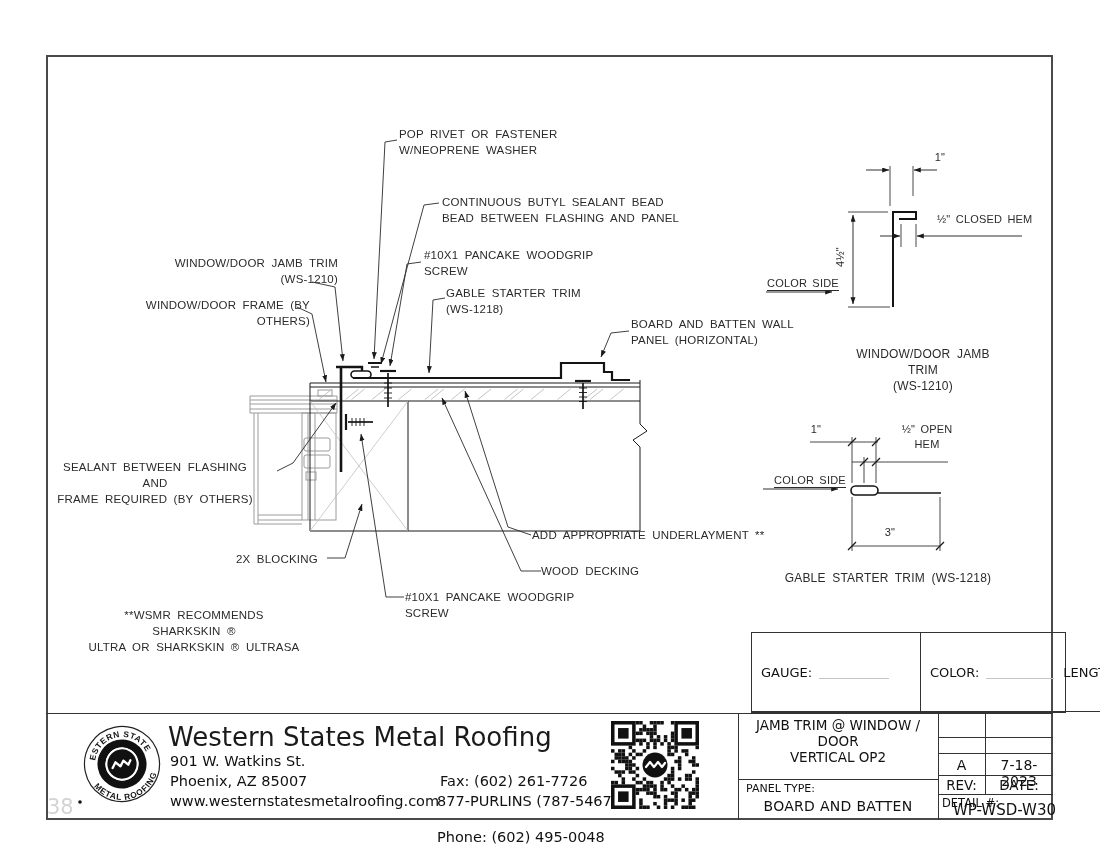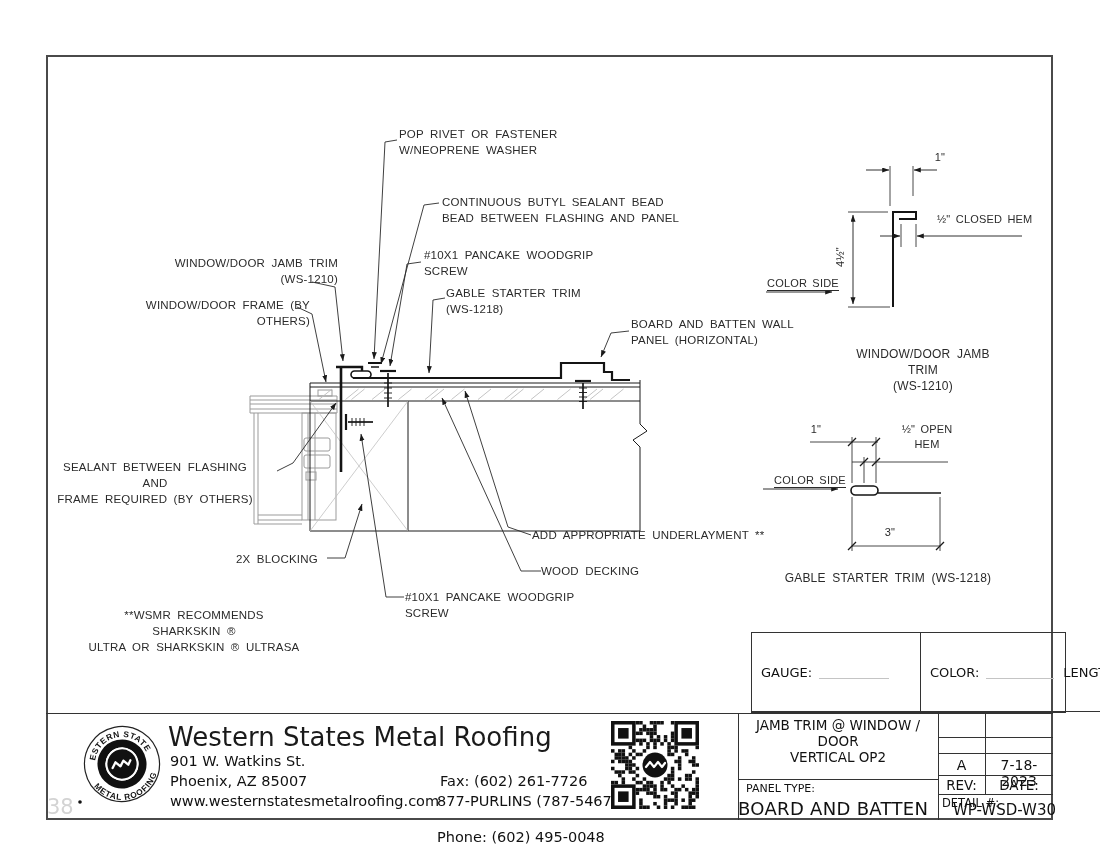--- a/index.html
+++ b/index.html
@@ -226,21 +226,21 @@
   <div class="abs vline" style="left:985px;top:713px;height:81px;"></div>
   <div class="abs hline" style="left:938px;top:737px;width:115px;"></div>
   <div class="abs hline" style="left:938px;top:753px;width:115px;"></div>
   <div class="abs hline" style="left:938px;top:775px;width:115px;"></div>
   <div class="abs hline" style="left:938px;top:794px;width:115px;"></div>
   <div class="abs hline" style="left:738px;top:779px;width:200px;"></div>
 
   <div class="abs tb" style="left:740px;top:717px;width:196px;text-align:center;font-size:13.5px;line-height:16px;white-space:pre-line;">JAMB TRIM @ WINDOW / DOOR
 VERTICAL OP2</div>
   <div class="abs tb" style="left:746px;top:782px;font-size:11px;">PANEL TYPE:</div>
-  <div class="abs tb" style="left:738px;top:798px;width:200px;text-align:left;font-size:18px;letter-spacing:.3px;">BOARD AND BATTEN</div>
+  <div class="abs tb" style="left:738px;top:798px;width:200px;text-align:center;font-size:14px;letter-spacing:.3px;">BOARD AND BATTEN</div>
   <div class="abs tb" style="left:938px;top:757px;width:47px;text-align:center;font-size:14px;">A</div>
   <div class="abs tb" style="left:985px;top:757px;width:68px;text-align:center;font-size:14px;">7-18-2023</div>
   <div class="abs tb" style="left:938px;top:777px;width:47px;text-align:center;font-size:13.5px;">REV:</div>
   <div class="abs tb" style="left:985px;top:777px;width:68px;text-align:center;font-size:13.5px;">DATE:</div>
   <div class="abs tb" style="left:942px;top:796px;font-size:11.5px;">DETAIL #:</div>
   <div class="abs tb" style="left:938px;top:801px;width:133px;text-align:center;font-size:15px;">WP-WSD-W30</div>
 
   <div class="abs tb" style="left:168px;top:722px;font-size:26px;color:#1a1a1a;">Western States Metal Roofing</div>
   <div class="abs tb" style="left:170px;top:753px;font-size:14.5px;">901 W. Watkins St.</div>
   <div class="abs tb" style="left:170px;top:773px;font-size:14.5px;">Phoenix, AZ 85007</div>

